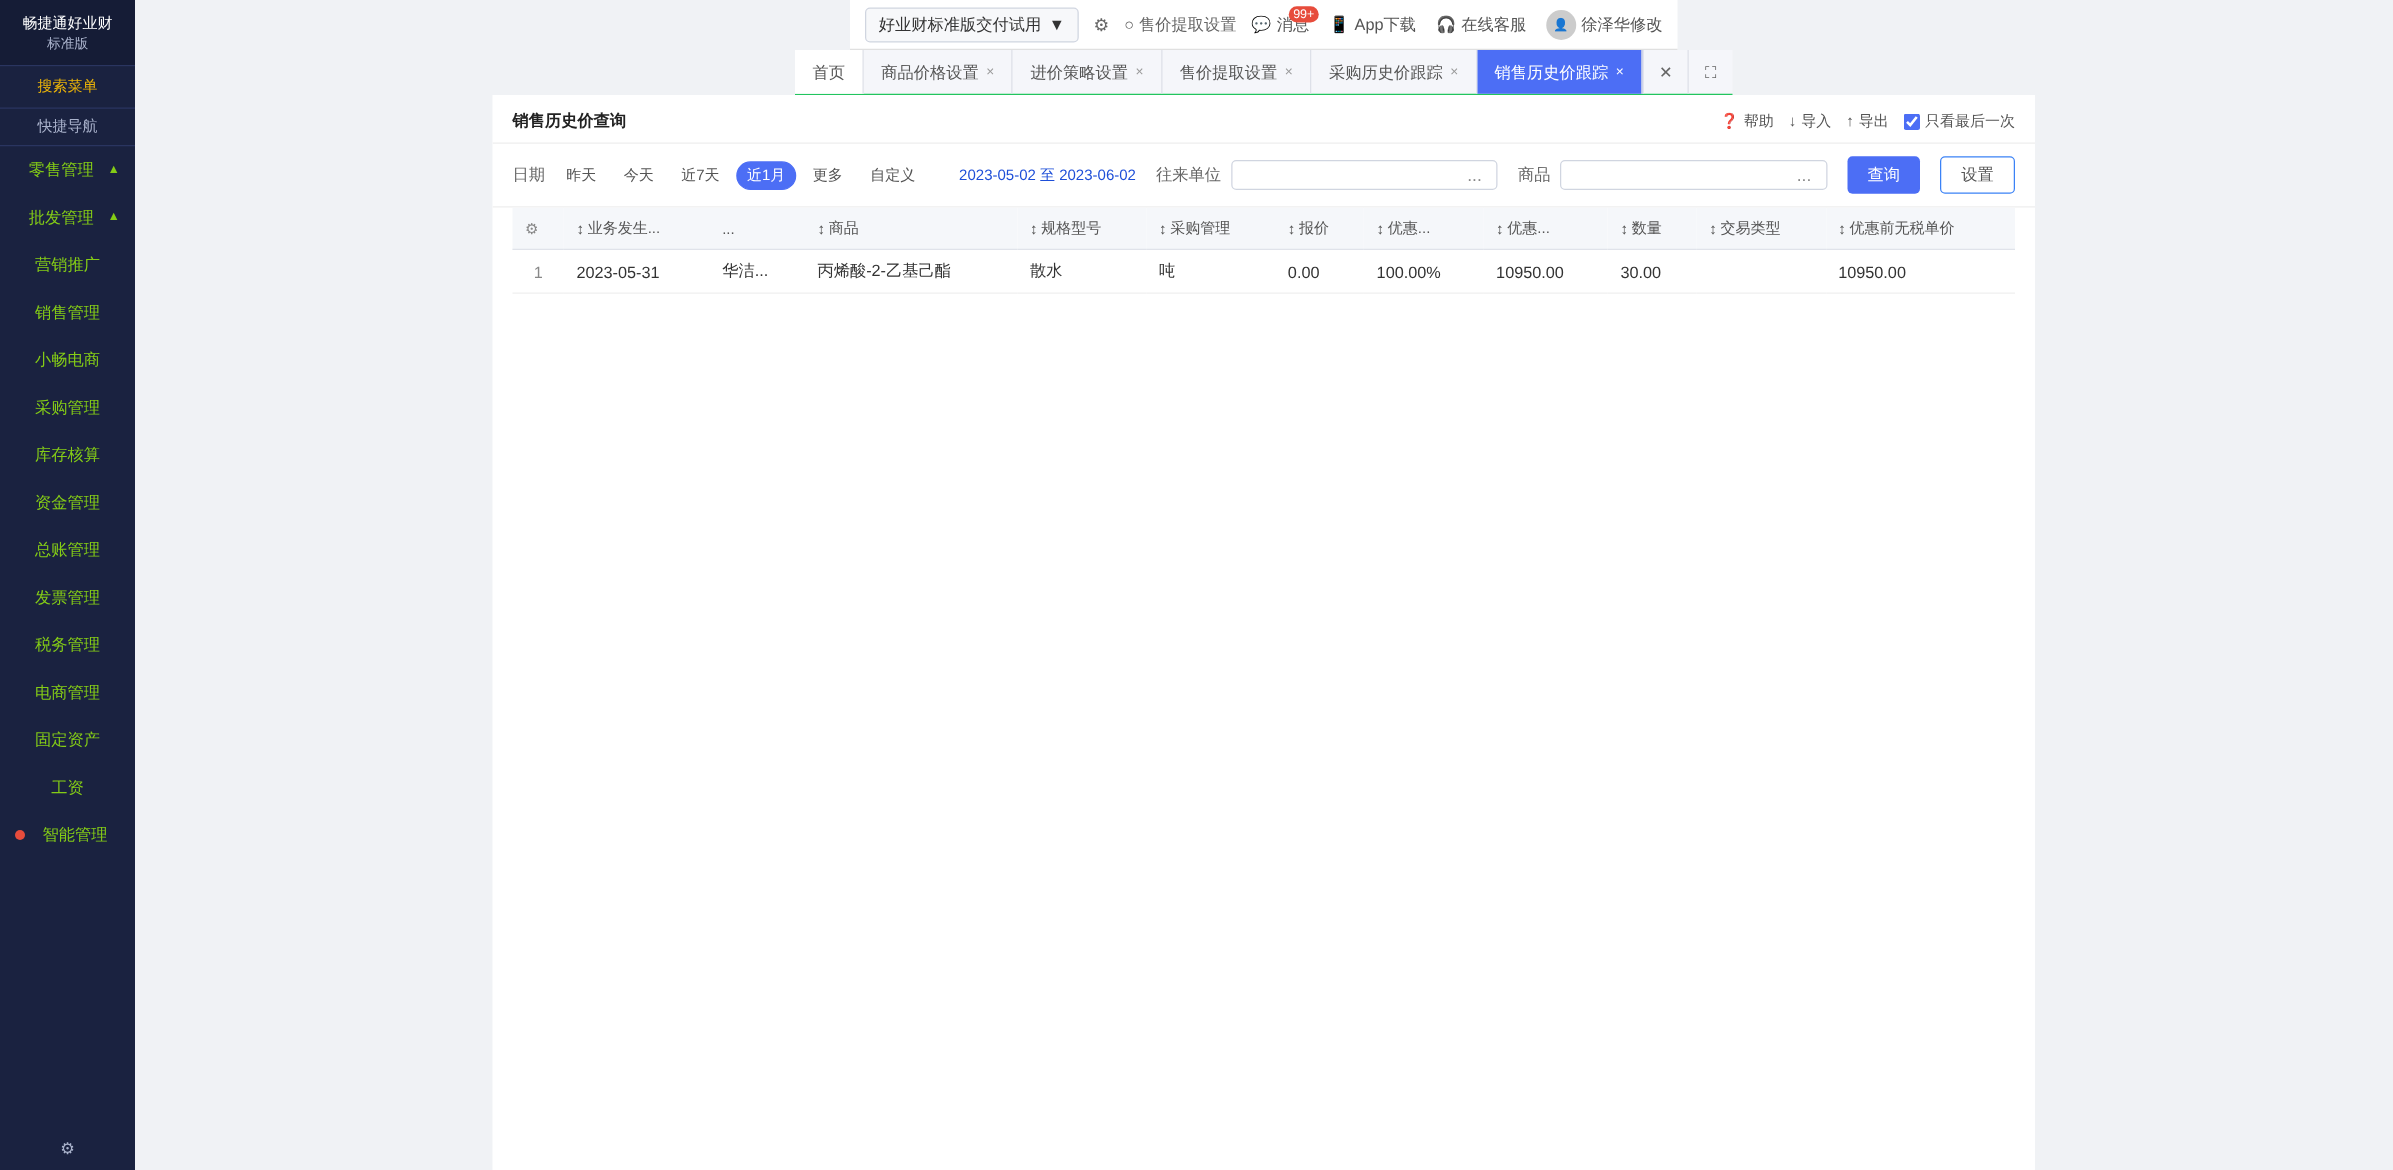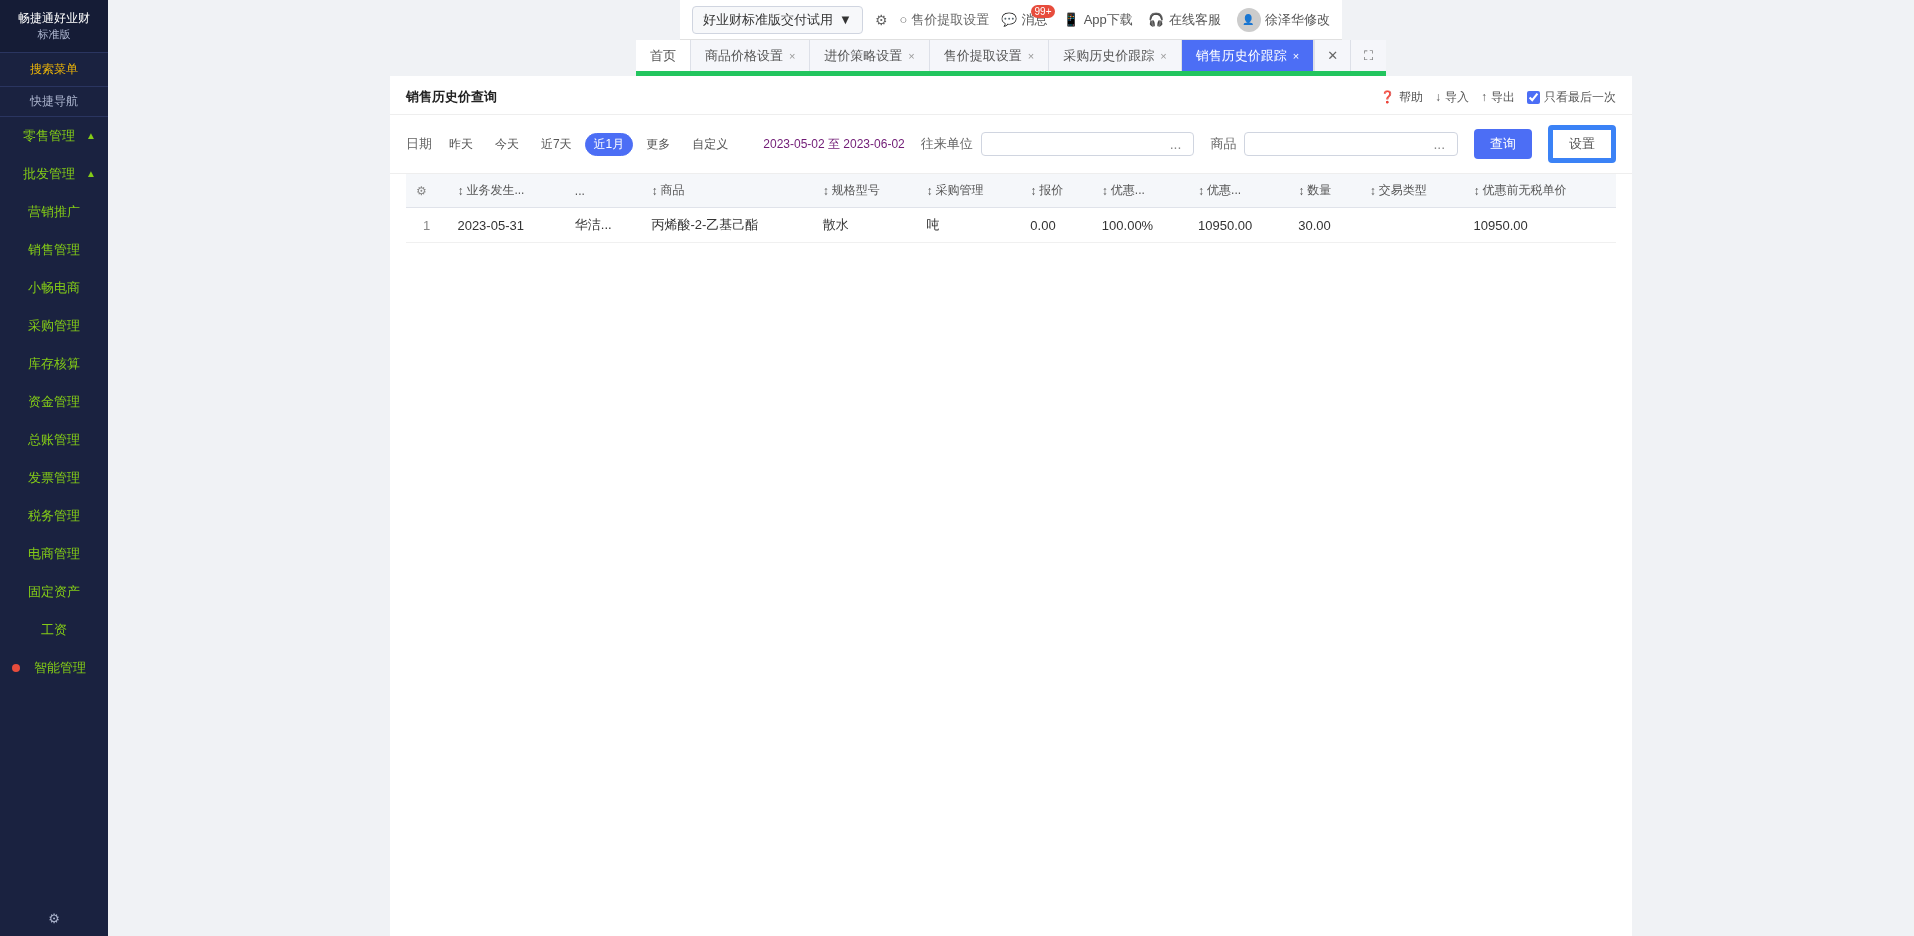--- a/index.html
+++ b/index.html
@@ -32,21 +32,21 @@
     .topbar-demo { display: flex; align-items: center; gap: 4px; color: #666; font-size: 13px; cursor: pointer; }
     .topbar-right { margin-left: auto; display: flex; align-items: center; gap: 16px; }
     .topbar-msg { position: relative; cursor: pointer; display: flex; align-items: center; gap: 4px; font-size: 13px; color: #555; }
     .badge { background: #e74c3c; color: #fff; font-size: 10px; border-radius: 8px; padding: 1px 4px; position: absolute; top: -6px; right: -8px; }
     .topbar-app { display: flex; align-items: center; gap: 4px; font-size: 13px; color: #555; cursor: pointer; }
     .topbar-service { display: flex; align-items: center; gap: 4px; font-size: 13px; color: #555; cursor: pointer; }
     .topbar-user { display: flex; align-items: center; gap: 4px; font-size: 13px; color: #555; cursor: pointer; }
     .user-avatar { width: 24px; height: 24px; background: #ccc; border-radius: 50%; display: flex; align-items: center; justify-content: center; font-size: 10px; color: #666; }
 
     
-    .tabbar { height: 36px; background: #f5f6fa; display: flex; align-items: center; border-bottom: 5px solid #22c55e; padding: 0 0; overflow: hidden; }
+    .tabbar { height: 36px; background: #f5f6fa; display: flex; align-items: center; border-bottom: 1px solid #22c55e; padding: 0 0; overflow: hidden; }
     .tab { display: flex; align-items: center; gap: 4px; padding: 0 14px; height: 36px; cursor: pointer; font-size: 13px; color: #555; border-right: 1px solid #dde0e8; white-space: nowrap; }
     .tab.active { background: #4c6ef5; color: #fff; }
     .tab.home { background: #fff; }
     .tab-close { font-size: 11px; color: #999; margin-left: 2px; }
     .tab.active .tab-close { color: #fff; }
     .tabbar-actions { margin-left: auto; display: flex; }
     .tabbar-action { width: 36px; height: 36px; display: flex; align-items: center; justify-content: center; cursor: pointer; border-left: 1px solid #dde0e8; color: #666; }
 
     
     .page-content { flex: 1; background: #fff; display: flex; flex-direction: column; overflow: hidden; }
@@ -57,26 +57,26 @@
     .checkbox-label { display: flex; align-items: center; gap: 4px; font-size: 12px; color: #555; cursor: pointer; }
     .checkbox-input { accent-color: #4c6ef5; }
 
     
     .filter-bar { padding: 10px 16px; display: flex; align-items: center; gap: 16px; border-bottom: 1px solid #eee; }
     .filter-group { display: flex; align-items: center; gap: 8px; }
     .filter-label { font-size: 13px; color: #666; white-space: nowrap; }
     .date-options { display: flex; align-items: center; gap: 4px; }
     .date-btn { padding: 2px 8px; border-radius: 4px; cursor: pointer; font-size: 12px; color: #555; border: 1px solid transparent; }
     .date-btn.active { background: #4c6ef5; color: #fff; border-color: #4c6ef5; border-radius: 12px; }
-    .date-range { font-size: 12px; color: #701a75; margin-left: 18px; }
+    .date-range { font-size: 12px; color: #1d4ed8; margin-left: 18px; }
     .filter-input-wrap { display: flex; align-items: center; border: 1px solid #d0d5e0; border-radius: 4px; padding: 3px 8px; min-width: 180px; background: #fff; }
     .filter-input { border: none; outline: none; font-size: 13px; flex: 1; background: transparent; }
     .filter-dots { color: #888; font-size: 14px; cursor: pointer; padding: 0 4px; }
     .query-btn { background: #4c6ef5; color: #fff; border: none; border-radius: 4px; padding: 6px 16px; cursor: pointer; font-size: 13px; font-family: inherit; }
-    .settings-btn { background: #fff; color: #555; border: 5px solid #3b82f6; border-radius: 4px; padding: 5px 16px; cursor: pointer; font-size: 13px; font-family: inherit; }
+    .settings-btn { background: #fff; color: #555; border: 1px solid #3b82f6; border-radius: 4px; padding: 5px 16px; cursor: pointer; font-size: 13px; font-family: inherit; }
 
     
     .table-wrap { flex: 1; overflow: auto; padding: 0 16px; }
     table { width: 100%; border-collapse: collapse; font-size: 13px; }
     thead tr { background: #f5f7fa; }
     th { padding: 8px 10px; text-align: left; color: #555; font-weight: normal; border-bottom: 1px solid #e0e3ea; white-space: nowrap; font-size: 12px; }
     td { padding: 8px 10px; border-bottom: 1px solid #f0f0f0; color: #333; white-space: nowrap; }
     .col-sort { display: inline-flex; align-items: center; gap: 3px; cursor: pointer; }
     .th-gear { color: #888; cursor: pointer; }
     .row-num { color: #888; text-align: center; }

